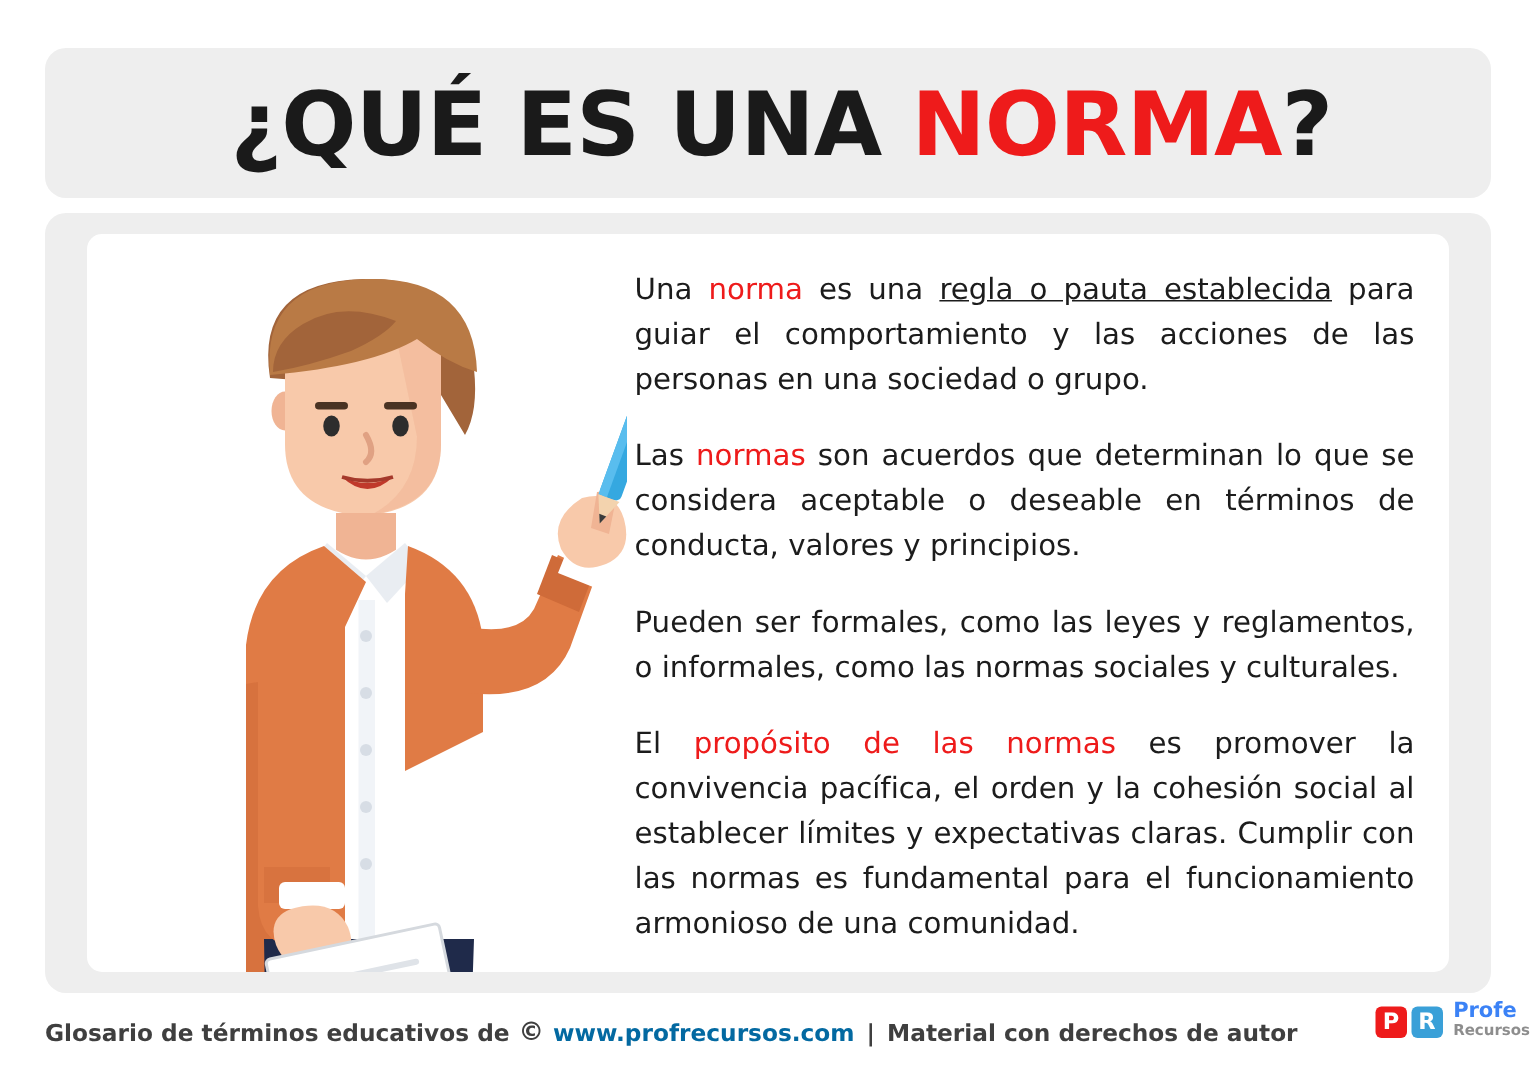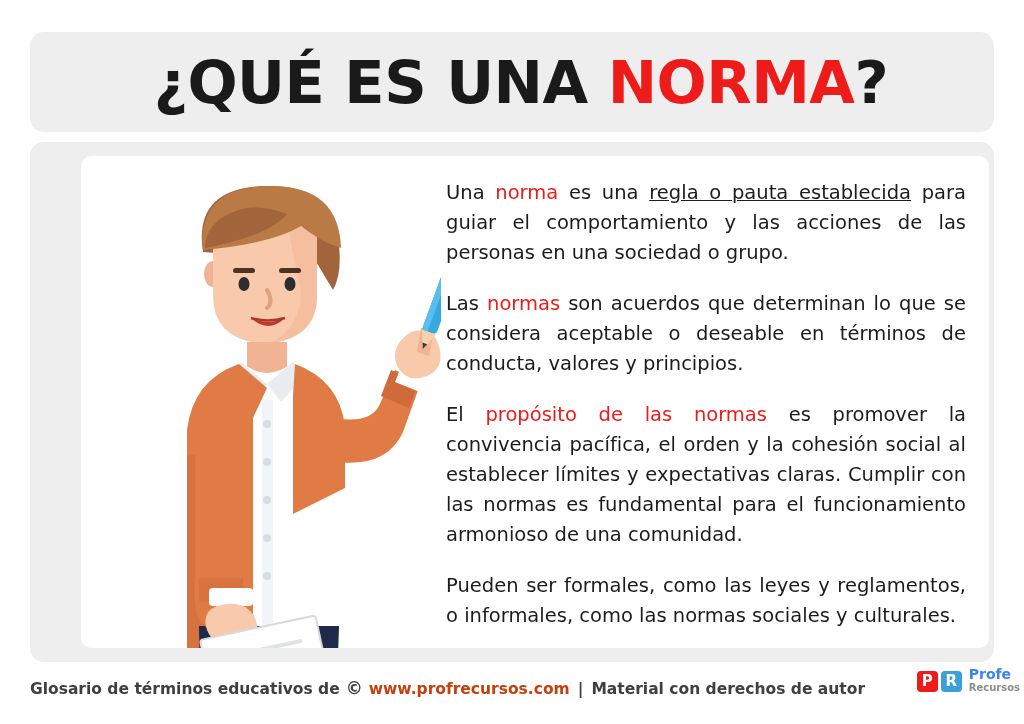--- a/index.html
+++ b/index.html
@@ -46,21 +46,20 @@
     background: #eeeeee;
     border-radius: 14px;
   }
   .inner-card {
     position: absolute;
     left: 28px; top: 14px;
     width: 908px; height: 492px;
     background: #ffffff;
     border-radius: 10px;
     overflow: hidden;
-    margin-left: 23px;
   }
 
   
   .text-col {
     position: absolute;
     left: 365px; top: 22px;
     width: 520px;
     color: #1c1c1c;
   }
   .para {
@@ -92,21 +91,21 @@
   .footer-text {
     font-size: 15.5px;
     font-weight: 700;
     color: #3f3f3f;
     white-space: nowrap;
     display: flex;
     align-items: flex-start;
     gap: 6px;
     font-family: "DejaVu Sans", "Liberation Sans", sans-serif;
   }
-  .footer-text .site { color: #c2410c; }
+  .footer-text .site { color: #0369a1; }
   .copy-glyph {
     display: inline-block;
     font-size: 17px;
     color: #3f3f3f;
     line-height: 1;
   }
   .sep { color: #3f3f3f; padding: 0 2px; }
 
   
   .logo {
@@ -228,22 +227,22 @@
             <rect x="132" y="504" width="86" height="4" rx="2" fill="#dfe3e8"></rect>
             <rect x="132" y="518" width="64" height="4" rx="2" fill="#dfe3e8"></rect>
             <rect x="132" y="532" width="74" height="4" rx="2" fill="#dfe3e8"></rect>
           </g>
         </svg>
       </div>
 
       <div class="text-col">
         <p class="para"><span>Una </span><span class="red">norma</span><span> es una </span><span class="ul">regla o pauta establecida</span><span> para guiar el comportamiento y las acciones de las personas en una sociedad o grupo.</span></p>
         <p class="para"><span>Las </span><span class="red">normas</span><span> son acuerdos que determinan lo que se considera aceptable o deseable en términos de conducta, valores y principios.</span></p>
+        <p class="para"><span>Pueden ser formales, como las leyes y reglamentos, o informales, como las normas sociales y culturales.</span></p>
         <p class="para"><span>El </span><span class="red">propósito de las normas</span><span> es promover la convivencia pacífica, el orden y la cohesión social al establecer límites y expectativas claras. Cumplir con las normas es fundamental para el funcionamiento armonioso de una comunidad.</span></p>
-        <p class="para"><span>Pueden ser formales, como las leyes y reglamentos, o informales, como las normas sociales y culturales.</span></p>
       </div>
 
     </div>
   </div>
 
   <div class="footer">
     <div class="footer-text">
       <span>Glosario de términos educativos de</span>
       <span class="copy-glyph">©</span>
       <span class="site">www.profrecursos.com</span>

